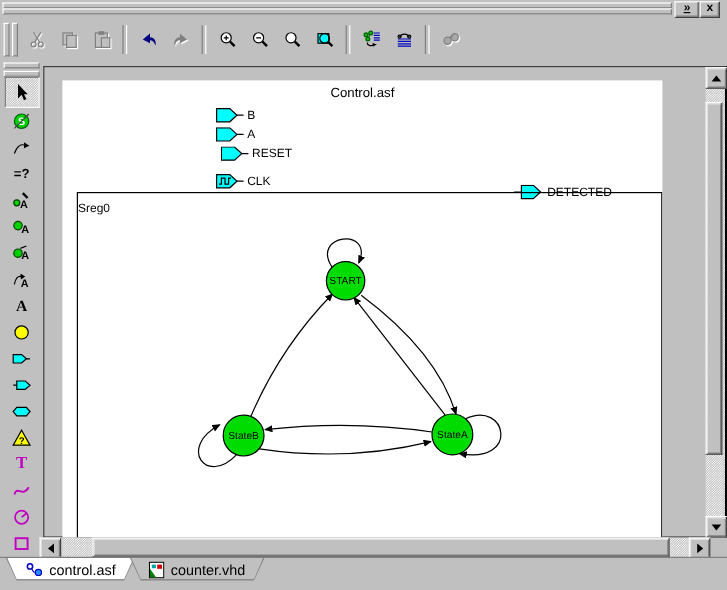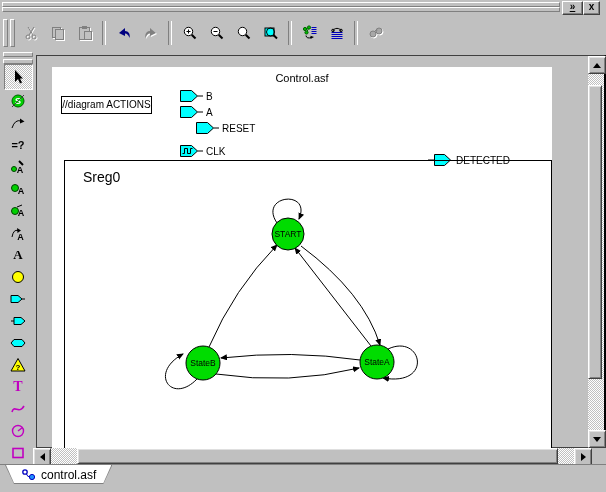--- a/index.html
+++ b/index.html
@@ -37,21 +37,21 @@
   .client{position:absolute;left:36px;top:55px;width:570px;height:393px;background:#c0c0c0;
           border-left:1px solid #404040;border-top:1px solid #404040;
           border-right:2px solid #000;border-bottom:1px solid #404040;box-sizing:border-box}
   .page{position:absolute;left:15px;top:11px;width:500px;height:381px;background:#fff;overflow:hidden}
   .doc-title{position:absolute;left:0;top:5px;width:100%;text-align:center;font-size:11px}
   .actions-box{position:absolute;left:9px;top:29px;width:89px;height:16px;border:1px solid #000;
                font-size:10px;line-height:16px;text-align:center;background:#fff;white-space:nowrap}
   .port-row{position:absolute;display:flex;align-items:center;height:13px;font-size:10px;white-space:nowrap}
   .port-row svg{margin-right:2px}
   .sreg{position:absolute;left:12px;top:93px;width:486px;height:287px;border:1px solid #000}
-  .sreg-label{position:absolute;left:18px;top:8px;font-size:14px}
+  .sreg-label{position:absolute;left:0;top:8px;font-size:10px}
   .fsm{position:absolute;left:0;top:0}
   
   .vscroll{position:absolute;top:0;right:0;width:16px;height:392px}
   .hscroll{position:absolute;left:33px;top:448px;width:559px;height:16px}
   .sbtn{position:absolute;width:16px;height:16px;display:flex;align-items:center;justify-content:center}
   .thumb{position:absolute;background:#c0c0c0;border:1px solid;border-color:#fff #404040 #404040 #fff;
          box-shadow:inset 1px 1px 0 #dfdfdf, inset -1px -1px 0 #808080}
   .tri{width:0;height:0;display:block}
   .tri.up{border-left:4px solid transparent;border-right:4px solid transparent;border-bottom:5px solid #000}
   .tri.down{border-left:4px solid transparent;border-right:4px solid transparent;border-top:5px solid #000}
@@ -286,37 +286,36 @@
       <rect x="3" y="3.5" width="10" height="9" fill="none" stroke="#c000c0" stroke-width="1.6"></rect>
       </svg>
   </div>
 </div>
 
 <div class="client">
 
   <div class="page">
     <div class="doc-title">Control.asf</div>
 
-    <div class="actions-box">//diagram ACTIONS</div>
 
     <div class="port-row" style="left:128px;top:23px">
       <svg width="24" height="13">
         <polygon points="0.5,0.5 11.5,0.5 17.5,6 11.5,11.5 0.5,11.5" fill="#00ffff" stroke="#000"></polygon>
         <path d="M17.5 6 H23" stroke="#000"></path>
         </svg>
       <span>B</span>
     </div>
     <div class="port-row" style="left:128px;top:39px">
       <svg width="24" height="13">
         <polygon points="0.5,0.5 11.5,0.5 17.5,6 11.5,11.5 0.5,11.5" fill="#00ffff" stroke="#000"></polygon>
         <path d="M17.5 6 H23" stroke="#000"></path>
         </svg>
       <span>A</span>
     </div>
-    <div class="port-row" style="left:144px;top:55px">
+    <div class="port-row" style="left:132px;top:55px">
       <svg width="24" height="13">
         <polygon points="0.5,0.5 11.5,0.5 17.5,6 11.5,11.5 0.5,11.5" fill="#00ffff" stroke="#000"></polygon>
         <path d="M17.5 6 H23" stroke="#000"></path>
         </svg>
       <span>RESET</span>
     </div>
     <div class="port-row" style="left:128px;top:78px">
       <svg width="24" height="13">
         <polygon points="0.5,0.5 11.5,0.5 17.5,6 11.5,11.5 0.5,11.5" fill="#00ffff" stroke="#000"></polygon>
         <path d="M2.5 8.5 H4.5 V3.5 H7.5 V8.5 H10.5 V3.5 H12.5" fill="none" stroke="#000"></path>
@@ -395,13 +394,26 @@
     <div class="fill"></div>
     <div class="content">
       <svg width="15" height="13">
         <circle cx="4" cy="4" r="2.2" fill="none" stroke="#0000c0" stroke-width="1.3"></circle>
         <circle cx="11" cy="9" r="2.6" fill="#2090ff" stroke="#0000c0"></circle>
         <path d="M5.5 6 Q7 9.5 8 8.5" stroke="#0000c0" fill="none"></path>
         </svg>
       <span>control.asf</span>
     </div>
   </div>
+  <div class="tab">
+    <div class="shape"></div>
+    <div class="fill"></div>
+    <div class="content">
+      <svg width="13" height="14">
+        <rect x="0.5" y="0.5" width="12" height="13" fill="#fff" stroke="#000"></rect>
+        <polygon points="1,13 1,6 6,13" fill="#008000"></polygon>
+        <rect x="7" y="2.5" width="4" height="3.5" fill="#d00000"></rect>
+        <rect x="2.5" y="2.5" width="3.5" height="3" fill="#00a8a8"></rect>
+        </svg>
+      <span>counter.vhd</span>
+    </div>
+  </div>
 </div>
 
 </body></html>

